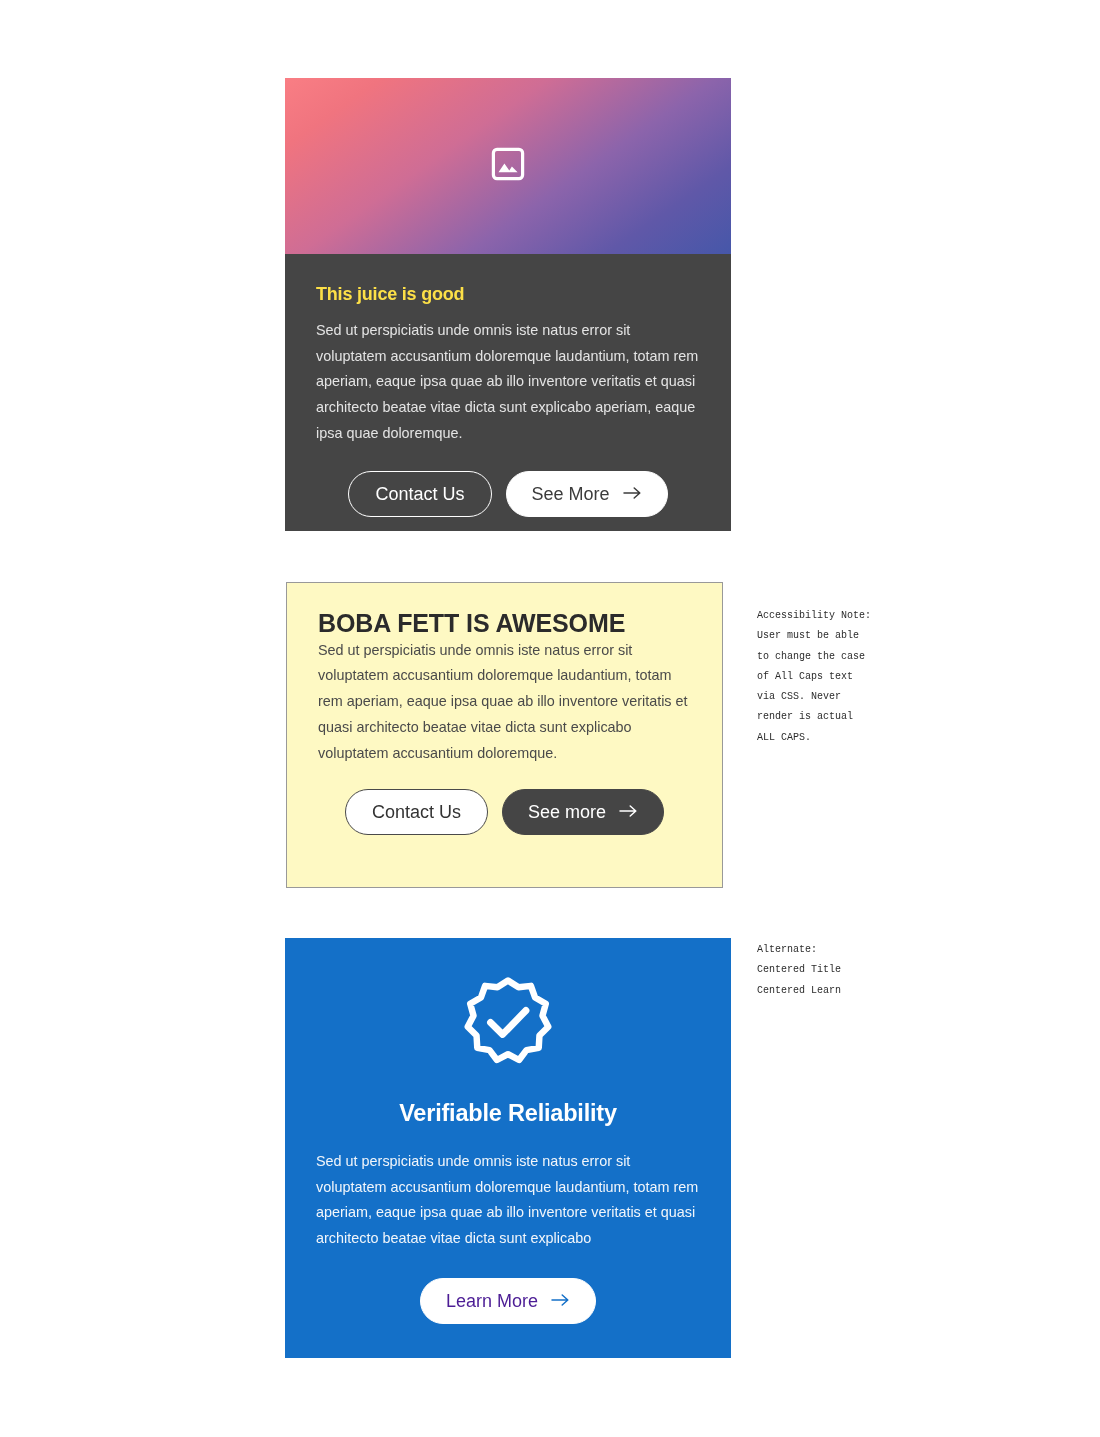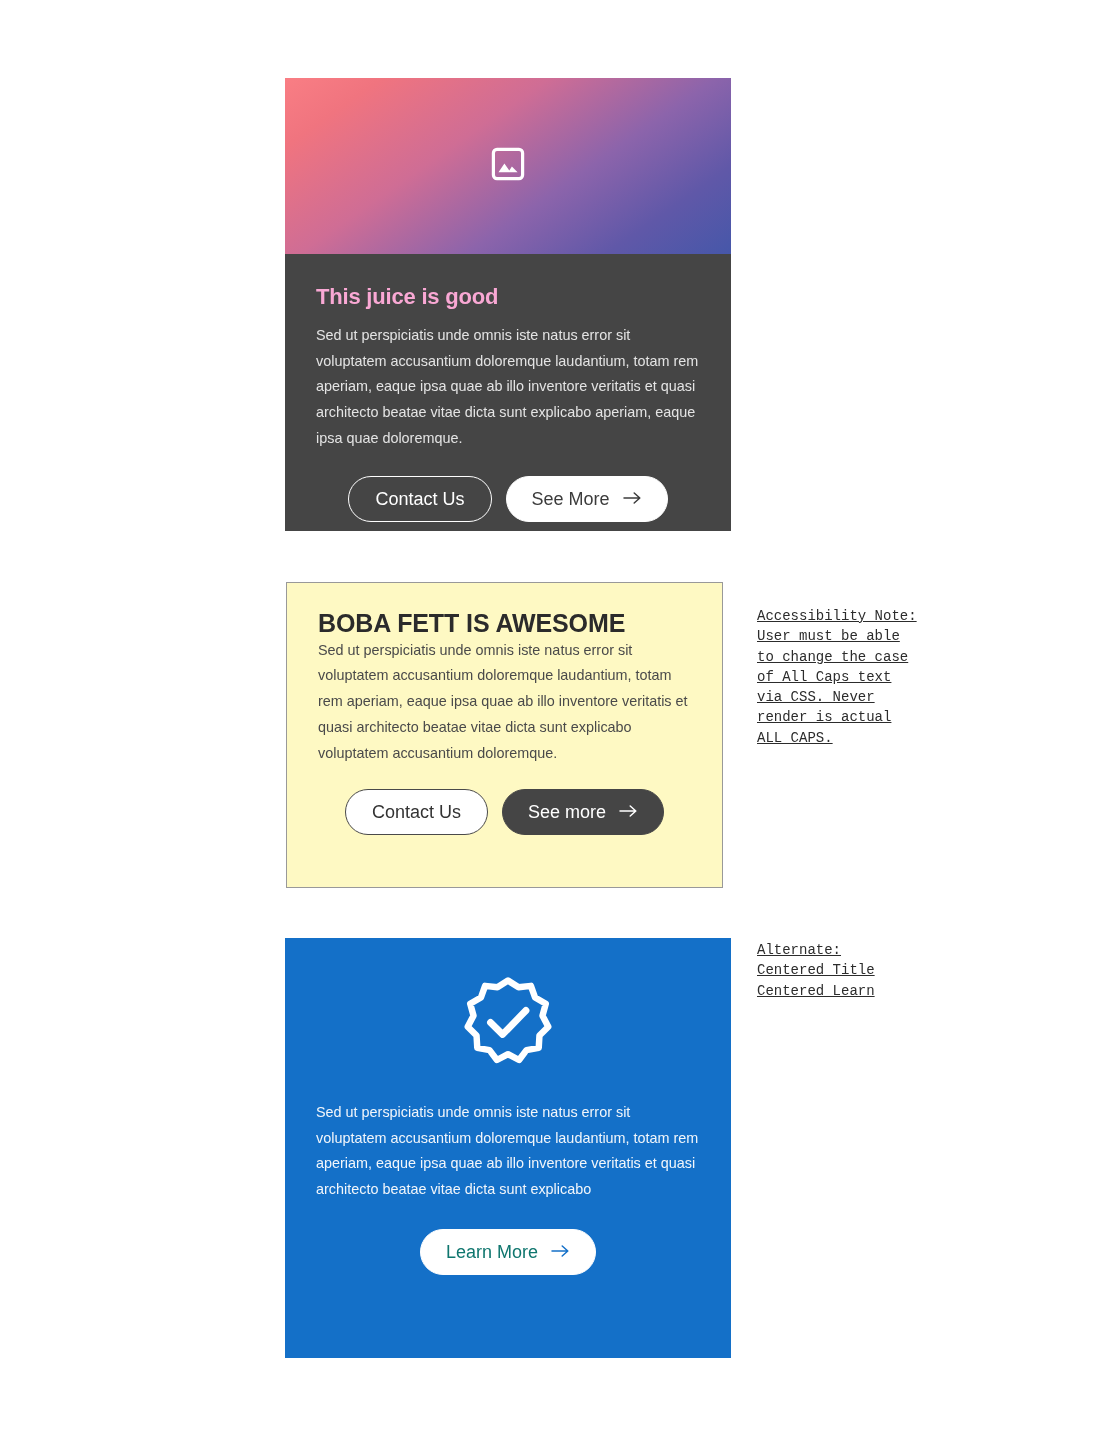--- a/index.html
+++ b/index.html
@@ -42,23 +42,23 @@
     justify-content: center;
   }
   .img-ph-icon { display: block; }
 
   .hero-body {
     background: #454545;
     padding: 30px 31px 34px 31px;
     height: 277px;
   }
   .hero-title {
-    font-size: 22px;
+    font-size: 18px;
     font-weight: bold;
-    color: #f9a8d4;
+    color: #fde047;
     letter-spacing: -0.2px;
     margin-bottom: 13px;
   }
   .hero-text {
     font-size: 14.4px;
     line-height: 25.7px;
     color: #e4e4e4;
     font-weight: 400;
   }
   .hero-actions {
@@ -103,21 +103,21 @@
   .btn-solid-dark {
     padding: 13px 25px;
     border: 1.4px solid #454545;
     background: #454545;
     color: #ffffff;
   }
   .btn-solid-white-blue {
     padding: 13px 25px;
     border: 1.4px solid #ffffff;
     background: #ffffff;
-    color: #0f766e;
+    color: #4c1d95;
     text-align: center;
   }
   .arrow { display: block; flex: 0 0 auto; }
 
   
   .card-bordered {
     position: absolute;
     left: 286px;
     top: 582px;
     width: 437px;
@@ -185,25 +185,24 @@
   .blue-actions {
     margin-top: 26px;
     display: flex;
     justify-content: center;
   }
 
   
   .note {
     position: absolute;
     font-family: "Liberation Mono", "DejaVu Sans Mono", monospace;
-    font-size: 14px;
+    font-size: 10px;
     line-height: 20.3px;
     color: #2c2c2c;
     white-space: pre-line;
-    text-decoration: underline;
   }
   .note-a11y { left: 757px; top: 606px; width: 210px; }
   .note-alt  { left: 757px; top: 940px; width: 210px; }
 </style>
 </head>
 <body>
 
 <div class="page">
 
   <div class="card-hero">
@@ -263,20 +262,21 @@
           <path d="M50 5 L61.5 12.2 L74.9 10.7 L79.4 23.4 L91.1 30.1 L87.5 43.1
                    L93.8 55.1 L84.2 64.6 L83.4 78.1 L70.1 80.5 L62.0 91.3
                    L50 85.0 L38.0 91.3 L29.9 80.5 L16.6 78.1 L15.8 64.6
                    L6.2 55.1 L12.5 43.1 L8.9 30.1 L20.6 23.4 L25.1 10.7
                    L38.5 12.2 Z" stroke="#ffffff" stroke-width="7" stroke-linejoin="round" fill="none"></path>
           <path d="M31 50.5 L44.2 63.5 L69.5 37.5" stroke="#ffffff" stroke-width="7.5" stroke-linecap="round" stroke-linejoin="round" fill="none"></path>
         </svg>
       </span>
     </div>
 
+    <div class="blue-title">Verifiable Reliability</div>
     <div class="blue-text">Sed ut perspiciatis unde omnis iste natus error sit voluptatem accusantium doloremque laudantium, totam rem aperiam, eaque ipsa quae ab illo inventore veritatis et quasi architecto beatae vitae dicta sunt explicabo</div>
 
     <div class="blue-actions">
       <button class="btn btn-solid-white-blue">
         <span>Learn More</span>
         <span class="arrow">
           <svg width="19" height="14" viewBox="0 0 19 14" fill="none" aria-hidden="true">
             <path d="M1 7 H16.4 M11.2 2 L16.8 7 L11.2 12" stroke="#1470c8" stroke-width="1.5" stroke-linecap="round" stroke-linejoin="round"></path>
           </svg>
         </span>

